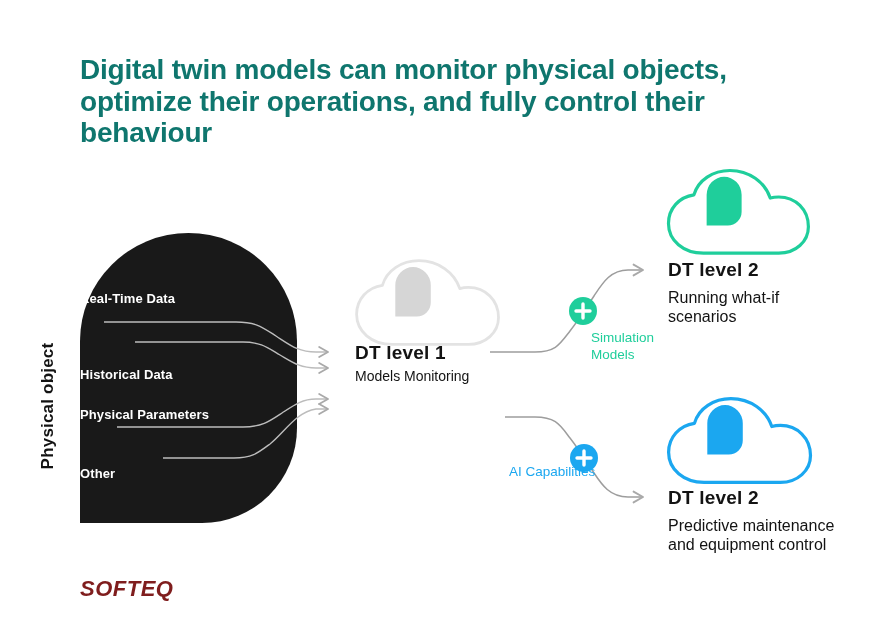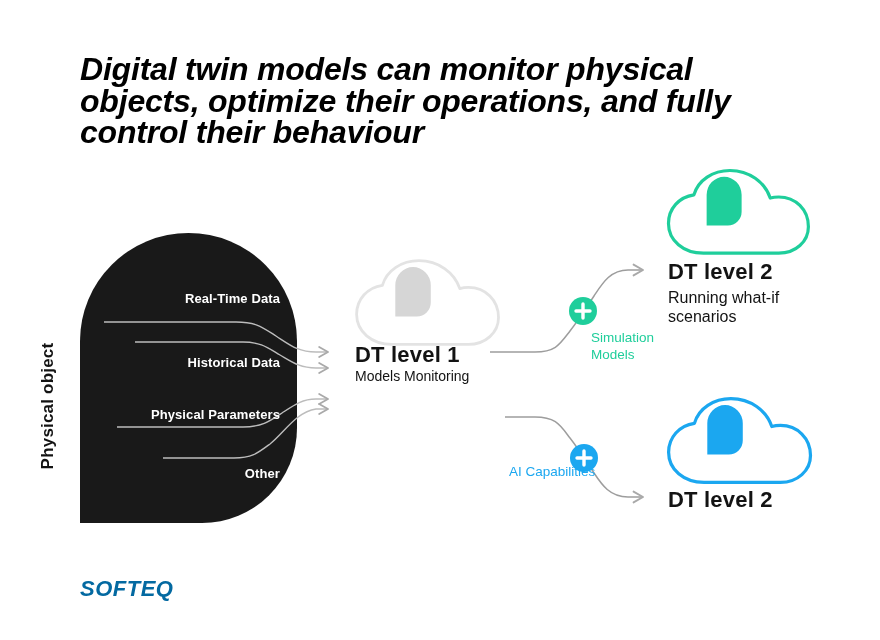--- a/index.html
+++ b/index.html
@@ -4,31 +4,31 @@
 <style>
   html,body{margin:0;padding:0;background:#fff;}
   #canvas{
     position:relative;width:880px;height:640px;background:#ffffff;overflow:hidden;
     font-family:"Liberation Sans",sans-serif;
   }
   #diagram-svg{position:absolute;left:0;top:0;z-index:1;}
   .txt{position:absolute;z-index:2;}
   .title{
     left:80px;top:54px;width:735px;
-    font-size:32px;font-weight:700;line-height:31.5px;color:#000000;letter-spacing:-0.2px;font-style:italic;
+    font-size:28px;font-weight:700;line-height:31.5px;color:#0f766e;letter-spacing:-0.2px;
   }
   .vlabel{
     left:48px;top:406px;transform:translate(-50%,-50%) rotate(-90deg);
     white-space:nowrap;font-size:17px;font-weight:600;color:#131313;letter-spacing:0.2px;
   }
   .blob-label{
-    left:80px;width:200px;text-align:right;
+    left:80px;width:200px;text-align:left;
     font-size:13px;font-weight:700;color:#ffffff;letter-spacing:0.1px;white-space:nowrap;
   }
-  .lvl-name{font-size:22px;font-weight:600;color:#131313;letter-spacing:0.2px;white-space:nowrap;}
+  .lvl-name{font-size:19px;font-weight:600;color:#131313;letter-spacing:0.2px;white-space:nowrap;}
   .lvl-sub{font-size:14px;color:#131313;white-space:nowrap;}
   .lvl-desc{font-size:16px;line-height:19px;color:#131313;}
   .lvl-desc.muted{color:#9e9e9e;}
   .conn-label{font-size:13.5px;font-weight:400;line-height:17px;}
   .logo{left:80px;top:576px;font-size:22px;font-weight:800;font-style:italic;letter-spacing:0.5px;white-space:nowrap;}
 </style>
 </head>
 <body>
 
 <div id="canvas">
@@ -77,34 +77,35 @@
       <circle cx="584" cy="458" r="14" fill="#1ba7f0"></circle>
       <path d="M577,458 H591 M584,451 V465" stroke="#ffffff" stroke-width="3.4" stroke-linecap="round" fill="none"></path>
     </g>
   </svg>
 
   <div class="txt title">Digital twin models can monitor physical objects, optimize their operations, and fully control their behaviour</div>
 
   <div class="txt vlabel">Physical object</div>
 
   <div class="txt blob-label" style="top:291px">Real-Time Data</div>
-  <div class="txt blob-label" style="top:355px">Historical Data</div>
+  <div class="txt blob-label" style="top:367px">Historical Data</div>
   <div class="txt blob-label" style="top:407px">Physical Parameters</div>
   <div class="txt blob-label" style="top:466px">Other</div>
 
   <div class="txt lvl-name" style="left:355px;top:342px">DT level 1</div>
   <div class="txt lvl-sub" style="left:355px;top:368px">Models Monitoring</div>
 
   <div class="txt lvl-name" style="left:668px;top:259px">DT level 2</div>
   <div class="txt lvl-desc" style="left:668px;top:288px;width:125px">Running what-if scenarios</div>
 
   <div class="txt lvl-name" style="left:668px;top:487px">DT level 2</div>
+  <div class="txt lvl-desc" style="left:668px;top:516px;width:170px">Predictive maintenance and equipment control</div>
 
   <div class="txt conn-label" style="left:591px;top:329px;width:100px;color:#1fce9b">
     <span>Simulation Models</span>
   </div>
   <div class="txt conn-label" style="left:509px;top:463px;width:92px;color:#1ba7f0">
     <span>AI Capabilities</span>
   </div>
 
-  <div class="txt logo" style="color:#0369a1">SOFTEQ</div>
+  <div class="txt logo" style="color:#7f1d1d">SOFTEQ</div>
 
 </div>
 
 </body></html>

